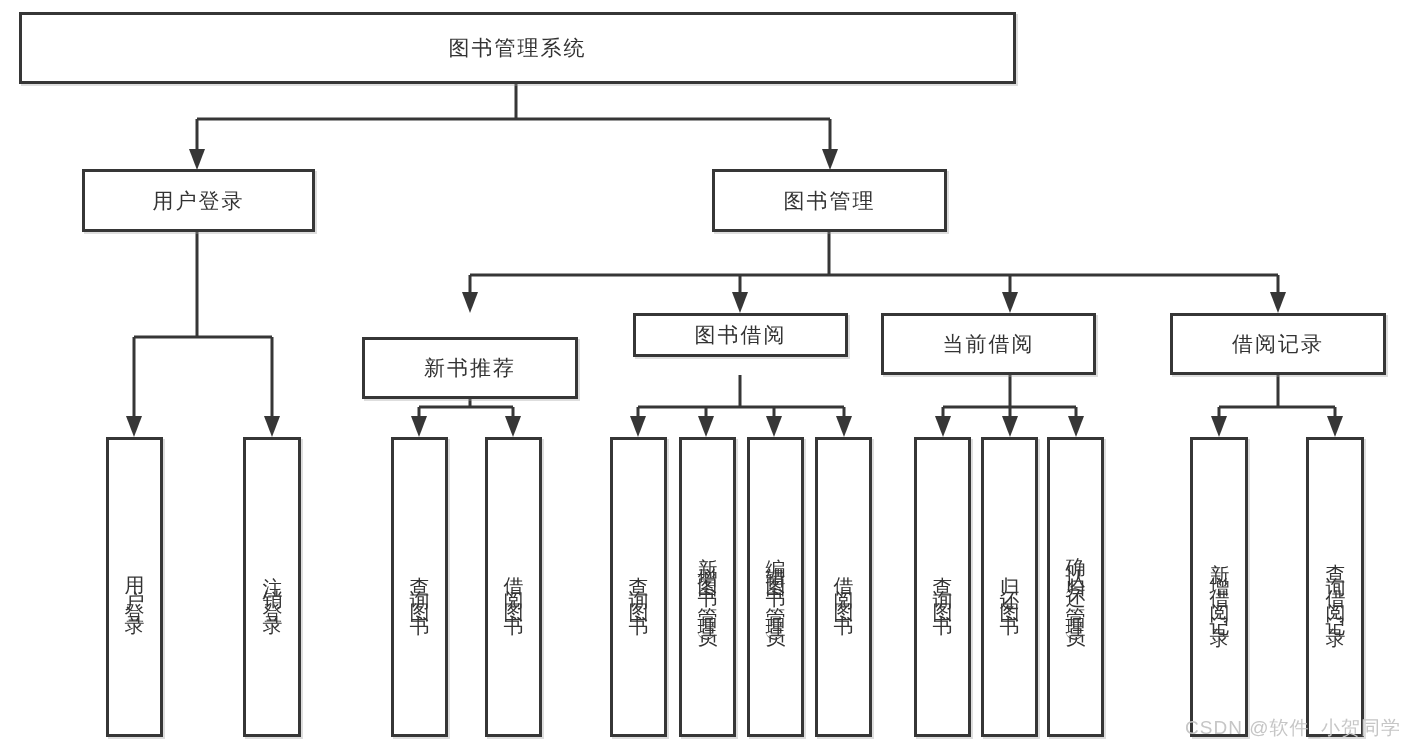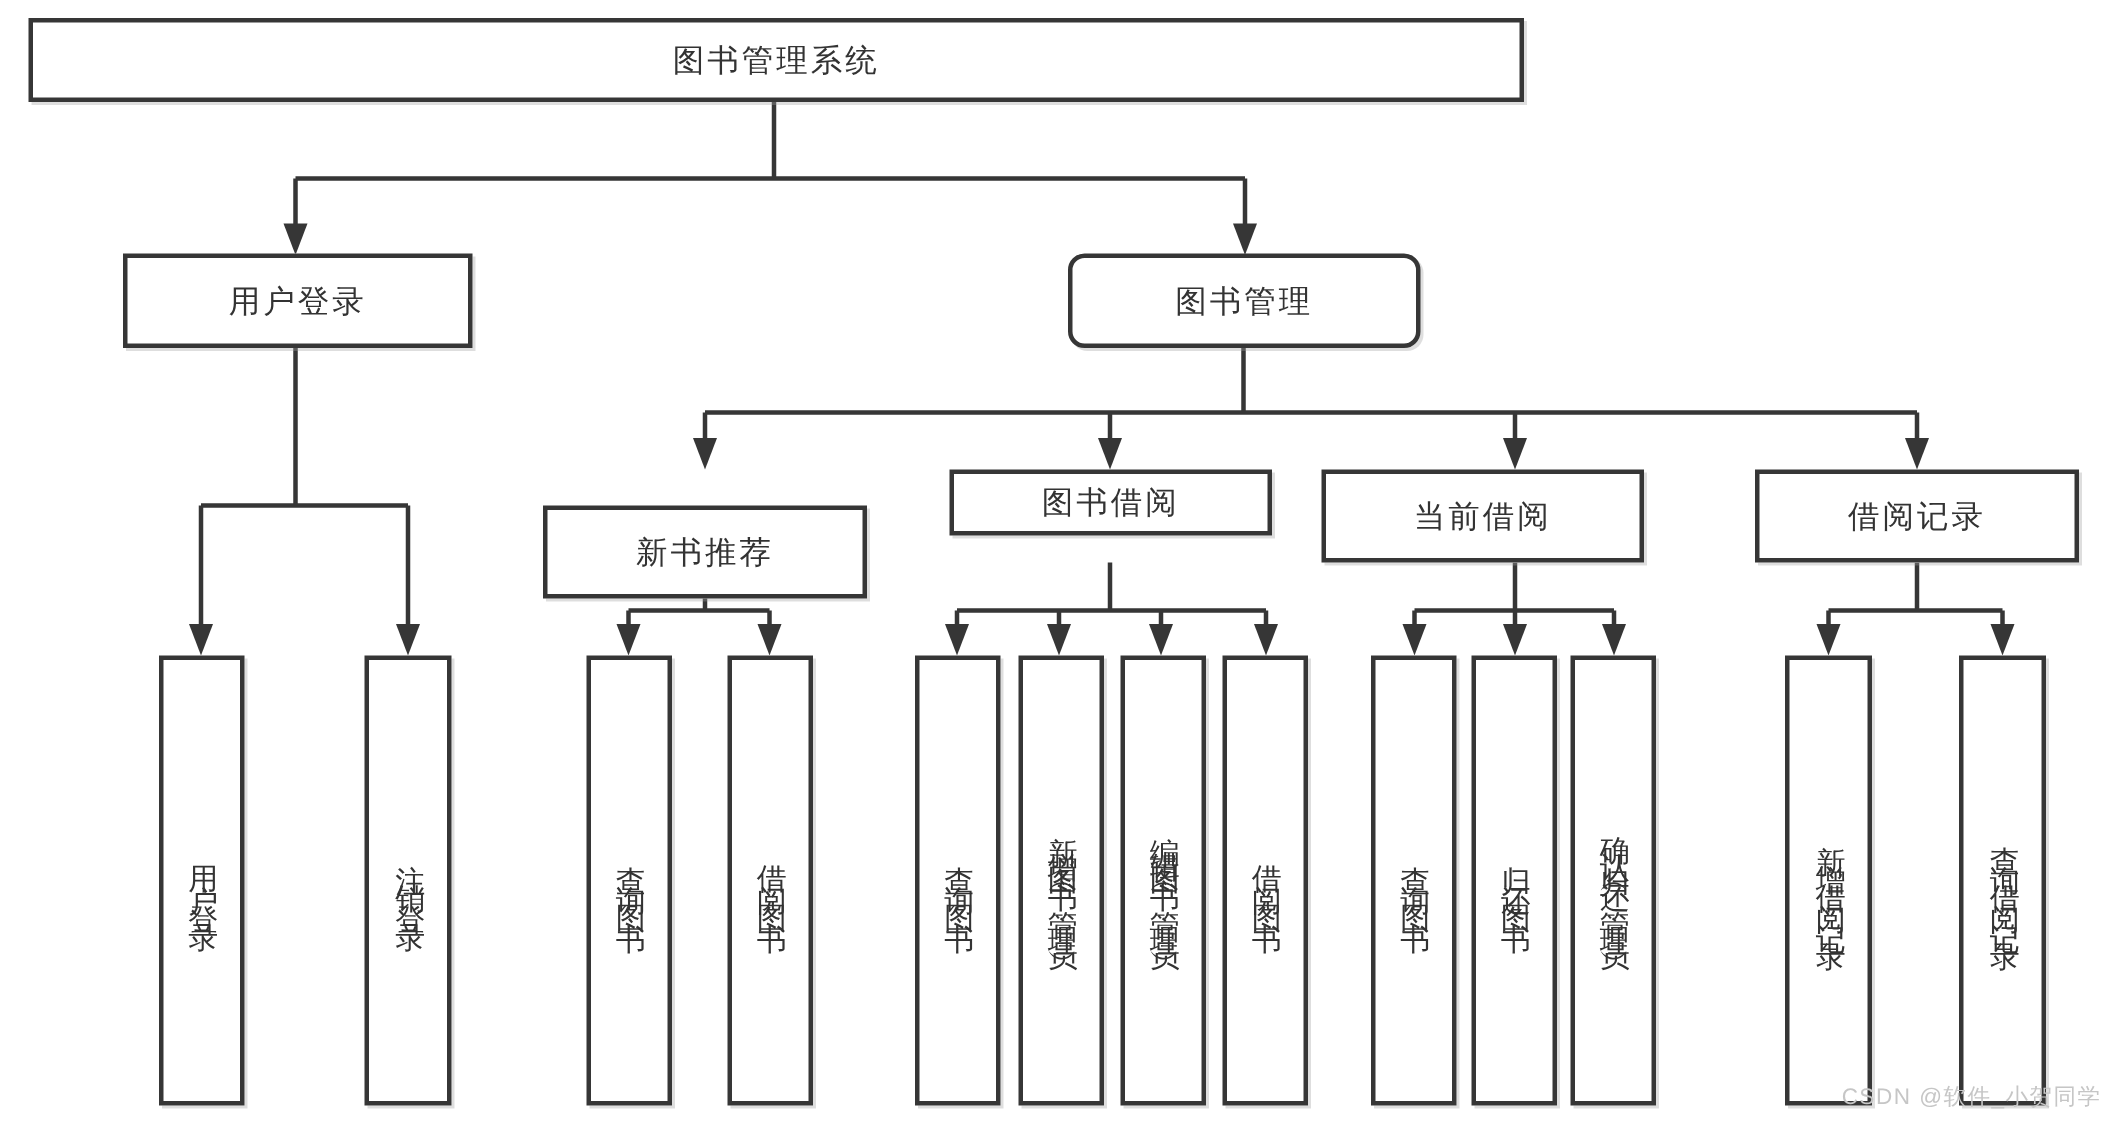--- a/index.html
+++ b/index.html
@@ -19,21 +19,21 @@
     position:absolute;box-sizing:border-box;background:#ffffff;
     border:3px solid #363636;z-index:2;
     writing-mode:vertical-rl;text-orientation:mixed;
     text-align:center;font-size:20px;letter-spacing:13px;line-height:51px;
     box-shadow:2px 2px 0 rgba(160,160,160,0.35);
     top:437px;height:300px;width:57px;
   }
   .leaf.long{letter-spacing:10px;}
   .watermark{
     position:absolute;right:4px;bottom:6px;z-index:5;
-    font-size:15px;color:#c6c6c6;letter-spacing:1px;white-space:nowrap;
+    font-size:19px;color:#c6c6c6;letter-spacing:1px;white-space:nowrap;
   }
 </style>
 </head>
 <body>
 
 <div class="stage">
 
   <svg class="wires" width="1405" height="747" viewBox="0 0 1405 747">
     <g stroke="#363636" stroke-width="3" fill="none">
       <path d="M516,68 L516,119 M197,119 L830,119 M197,119 L197,152 M830,119 L830,152"></path>
@@ -60,24 +60,24 @@
       <polygon points="766,416 782,416 774,437"></polygon>
       <polygon points="836,416 852,416 844,437"></polygon>
       <polygon points="935,416 951,416 943,437"></polygon>
       <polygon points="1002,416 1018,416 1010,437"></polygon>
       <polygon points="1068,416 1084,416 1076,437"></polygon>
       <polygon points="1211,416 1227,416 1219,437"></polygon>
       <polygon points="1327,416 1343,416 1335,437"></polygon>
     </g>
   </svg>
 
-  <div class="box" style="left:19px;top:12px;width:997px;height:56px;">图书管理系统</div>
+  <div class="box" style="left:19px;top:12px;width:997px;height:72px;">图书管理系统</div>
 
   <div class="box" style="left:82px;top:169px;width:233px;height:63px;">用户登录</div>
-  <div class="box" style="left:712px;top:169px;width:235px;height:63px;border-radius:11px;">图书管理</div>
+  <div class="box" style="left:712px;top:169px;width:235px;height:63px;">图书管理</div>
 
   <div class="box" style="left:362px;top:313px;width:216px;height:62px;margin-top:24px;">新书推荐</div>
   <div class="box" style="left:633px;top:313px;width:215px;height:44px;">图书借阅</div>
   <div class="box" style="left:881px;top:313px;width:215px;height:62px;">当前借阅</div>
   <div class="box" style="left:1170px;top:313px;width:216px;height:62px;">借阅记录</div>
 
   <div class="leaf" style="left:106px;">用户登录</div>
   <div class="leaf" style="left:243px;width:58px;">注销登录</div>
 
   <div class="leaf" style="left:391px;">查询图书</div>

